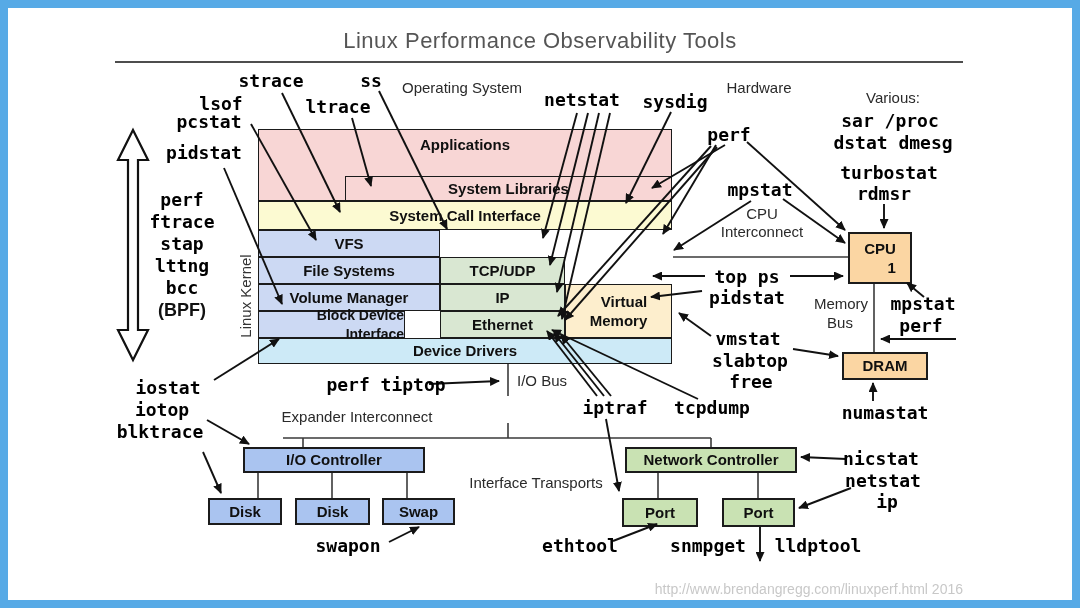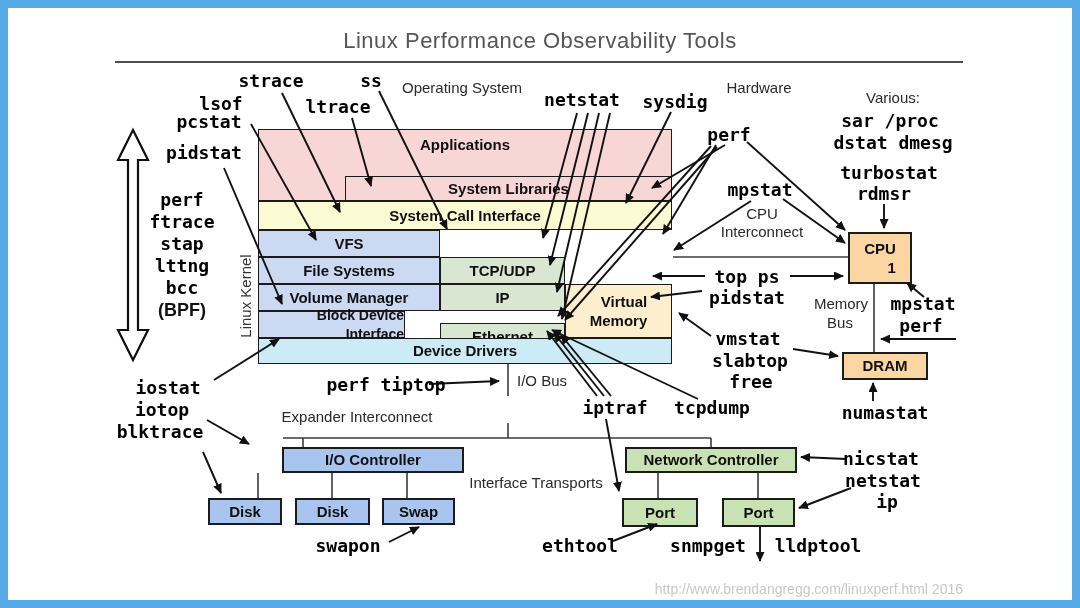--- a/index.html
+++ b/index.html
@@ -97,26 +97,26 @@
       <div class="box " style="left: 345px; top: 176px; width: 327px; height: 25px; background: rgb(248, 214, 213);">System Libraries</div>
       <div class="box " style="left: 258px; top: 201px; width: 414px; height: 29px; background: rgb(252, 250, 210);">System Call Interface</div>
       <div class="box " style="left: 258px; top: 230px; width: 182px; height: 27px; background: rgb(204, 217, 243);">VFS</div>
       <div class="box " style="left: 258px; top: 257px; width: 182px; height: 27px; background: rgb(204, 217, 243);">File Systems</div>
       <div class="box " style="left: 440px; top: 257px; width: 125px; height: 27px; background: rgb(217, 231, 210);">TCP/UDP</div>
       <div class="box " style="left: 258px; top: 284px; width: 182px; height: 27px; background: rgb(204, 217, 243);">Volume Manager</div>
       <div class="box " style="left: 440px; top: 284px; width: 125px; height: 27px; background: rgb(217, 231, 210);">IP</div>
       <div class="box " style="left: 565px; top: 284px; width: 107px; height: 54px; background: rgb(253, 238, 205);">Virtual
 Memory</div>
       <div class="box fs14" style="left: 258px; top: 311px; width: 147px; height: 27px; background: rgb(204, 217, 243);">Block Device Interface</div>
-      <div class="box " style="left: 440px; top: 311px; width: 125px; height: 27px; background: rgb(217, 231, 210); margin-top: 12px;">Ethernet</div>
+      <div class="box " style="left: 440px; top: 311px; width: 125px; height: 27px; background: rgb(217, 231, 210);">Ethernet</div>
       <div class="box " style="left: 258px; top: 338px; width: 414px; height: 26px; background: rgb(205, 234, 247);">Device Drivers</div>
       <div class="box hw" style="left: 848px; top: 232px; width: 64px; height: 52px; background: rgb(251, 214, 163);">CPU
 1</div>
       <div class="box hw" style="left: 842px; top: 352px; width: 86px; height: 28px; background: rgb(251, 214, 163);">DRAM</div>
-      <div class="box hw" style="left: 243px; top: 447px; width: 182px; height: 26px; background: rgb(170, 196, 240); margin-left: 39px;">I/O Controller</div>
+      <div class="box hw" style="left: 243px; top: 447px; width: 182px; height: 26px; background: rgb(170, 196, 240);">I/O Controller</div>
       <div class="box hw" style="left: 208px; top: 498px; width: 74px; height: 27px; background: rgb(170, 196, 240);">Disk</div>
       <div class="box hw" style="left: 295px; top: 498px; width: 75px; height: 27px; background: rgb(170, 196, 240);">Disk</div>
       <div class="box hw" style="left: 382px; top: 498px; width: 73px; height: 27px; background: rgb(170, 196, 240);">Swap</div>
       <div class="box hw" style="left: 625px; top: 447px; width: 172px; height: 26px; background: rgb(201, 226, 179);">Network Controller</div>
       <div class="box hw" style="left: 622px; top: 498px; width: 76px; height: 29px; background: rgb(201, 226, 179);">Port</div>
       <div class="box hw" style="left: 722px; top: 498px; width: 73px; height: 29px; background: rgb(201, 226, 179);">Port</div>
     </div>
   <div id="labels">
       <div class="lbl sys" style="left: 462px; top: 87px;">Operating System</div>
       <div class="lbl sys" style="left: 759px; top: 87px;">Hardware</div>

